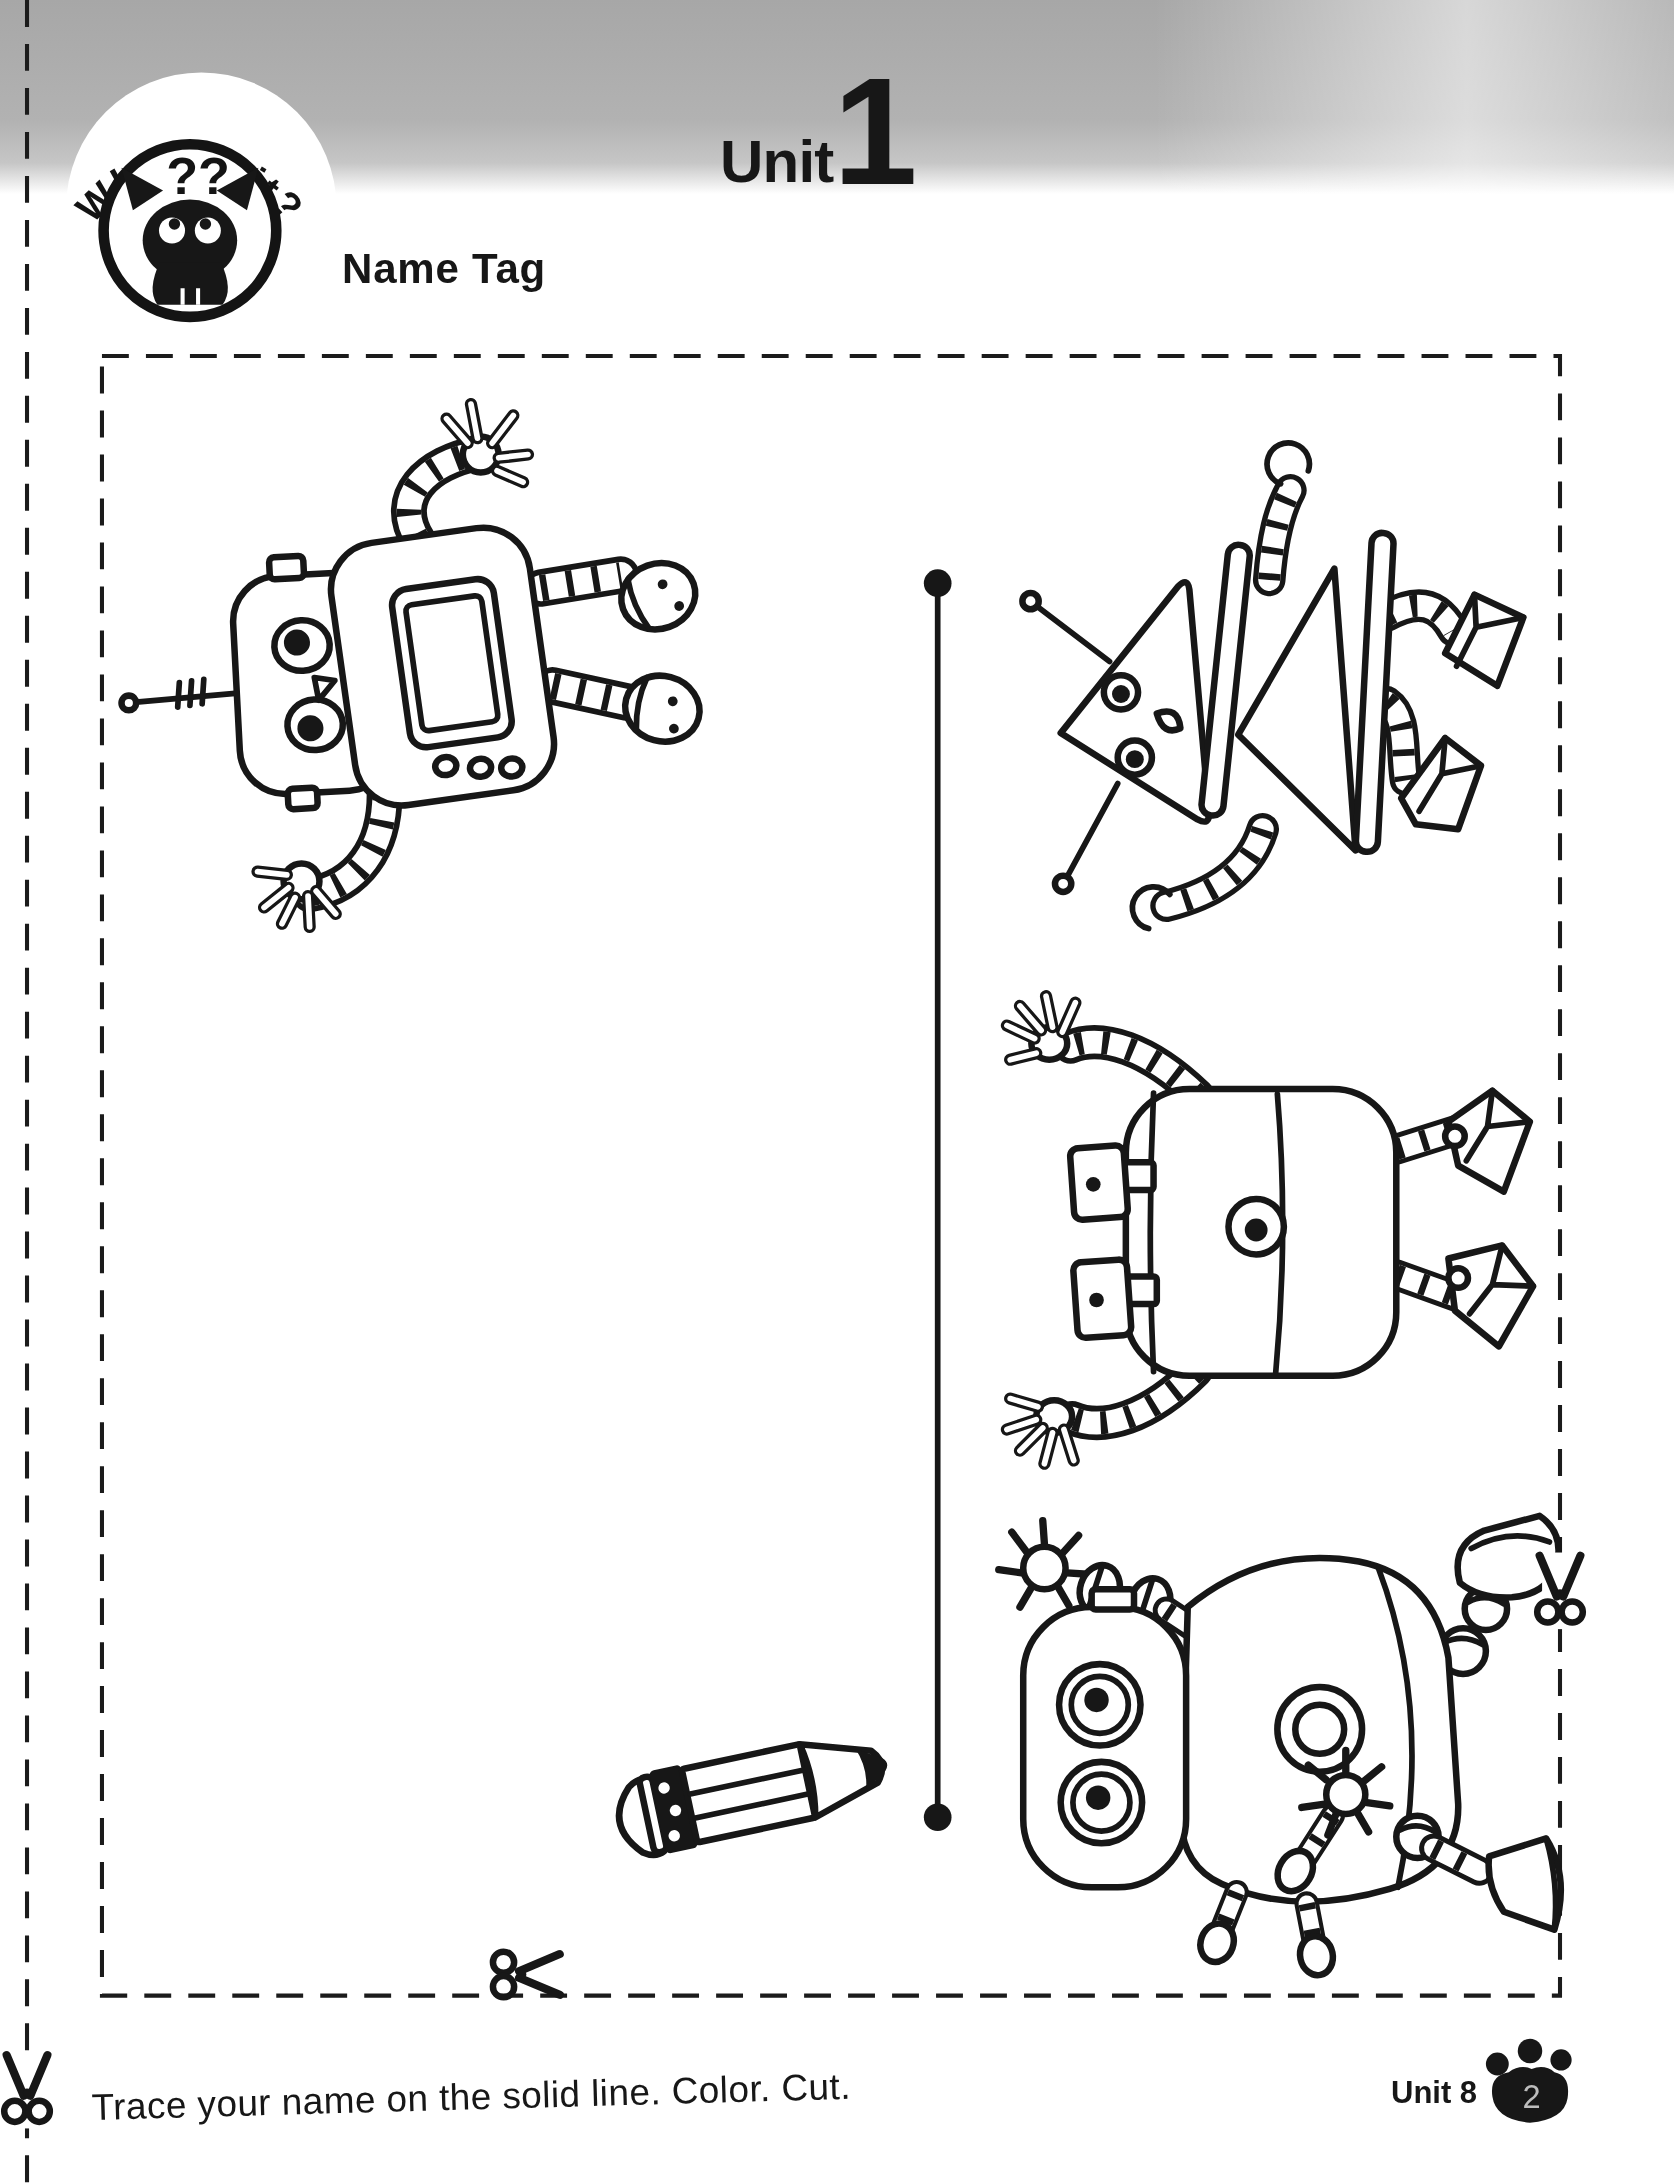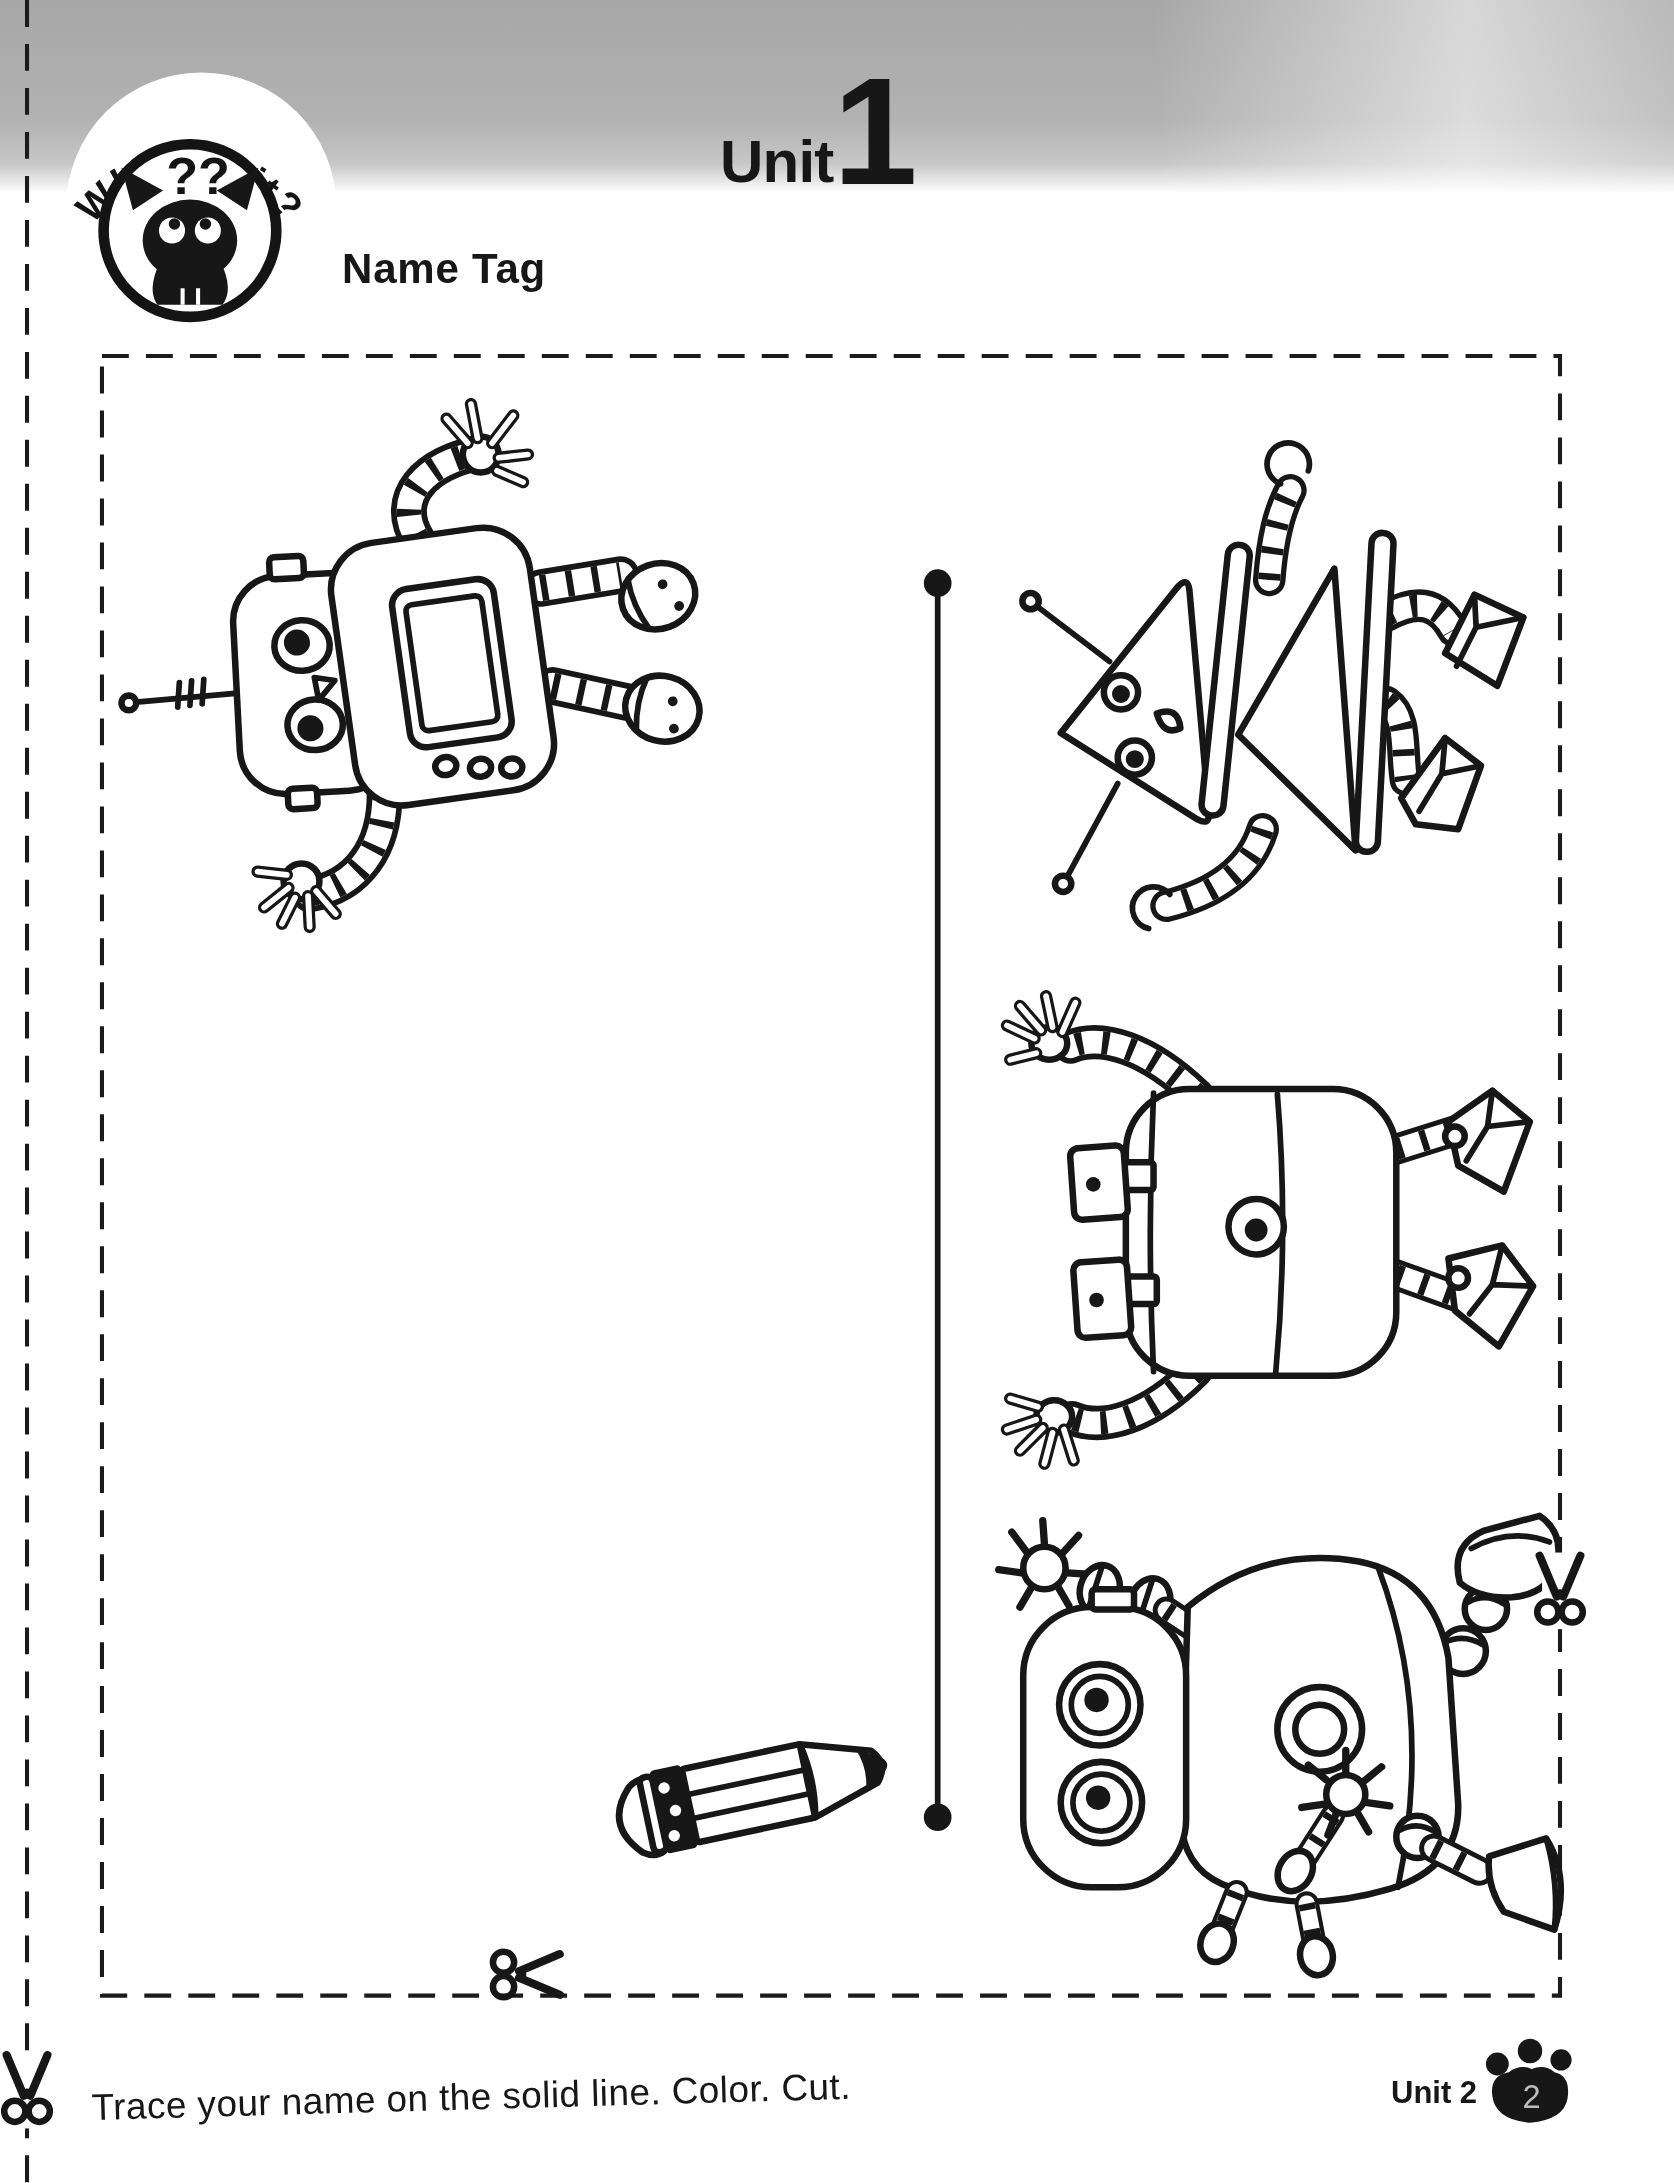--- a/index.html
+++ b/index.html
@@ -357,21 +357,21 @@
     <use href="#sc" transform="translate(645,2424) rotate(90)"></use>
     <rect fill="#ffffff" x="11" y="2519" width="44" height="94"></rect>
     <use href="#sc" transform="translate(33,2565)"></use>
   </svg>
 
   <div class="unit-word">Unit</div>
   <div class="unit-num">1</div>
   <div class="name-tag">Name Tag</div>
 
   <div class="instruction">Trace your name on the solid line. Color. Cut.</div>
-  <div class="unit-footer">Unit 2</div>
+  <div class="unit-footer">Unit 8</div>
   <svg class="art" style="left:1481px;top:2033px;" width="98" height="98" viewBox="0 0 120 120">
     <circle class="f" cx="20" cy="38" r="14"></circle>
     <circle class="f" cx="60" cy="22" r="15"></circle>
     <circle class="f" cx="98" cy="33" r="13"></circle>
     <path class="f" d="M14 78 Q10 52 34 48 Q48 38 62 44 Q78 38 90 48 Q110 52 106 80 Q102 106 60 110 Q18 106 14 78 Z"></path>
     <text class="pawnum" x="62" y="92" text-anchor="middle">2</text>
   </svg>
 
 </div>
 

